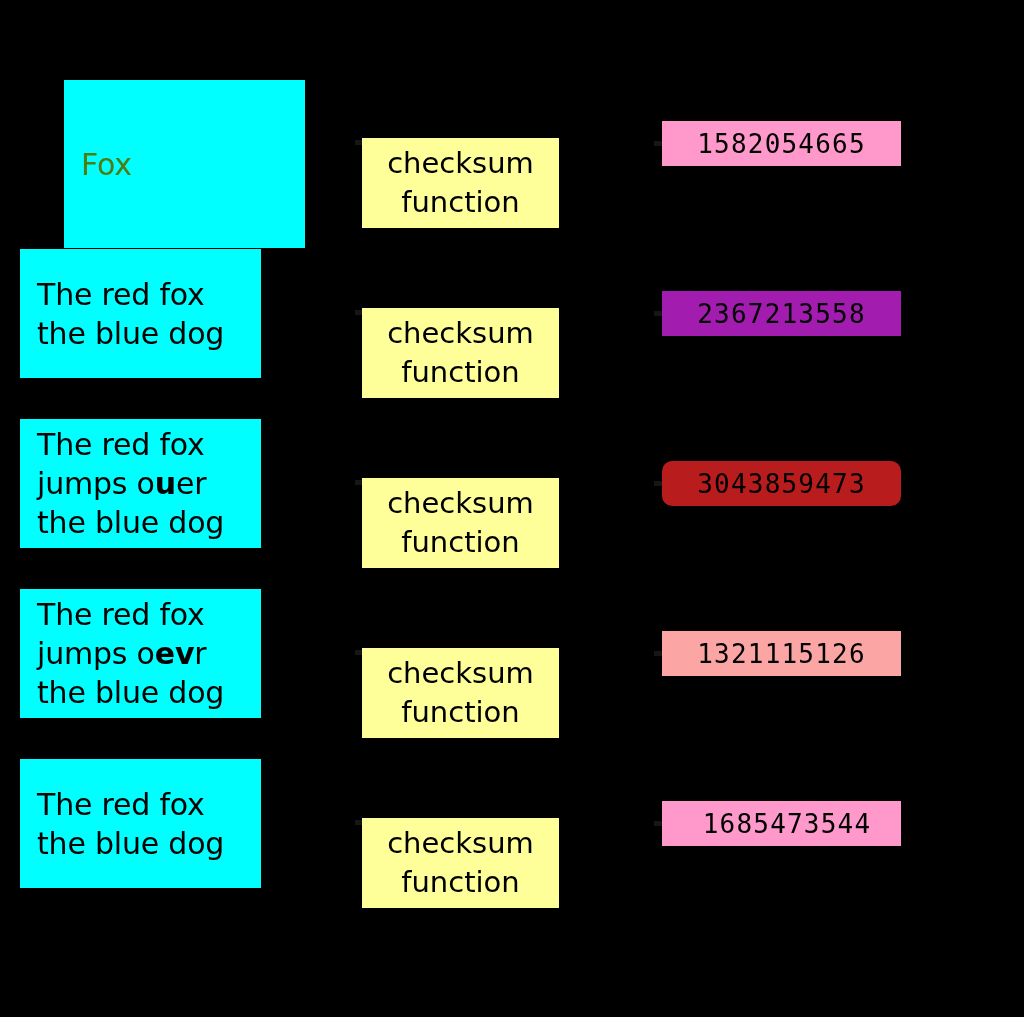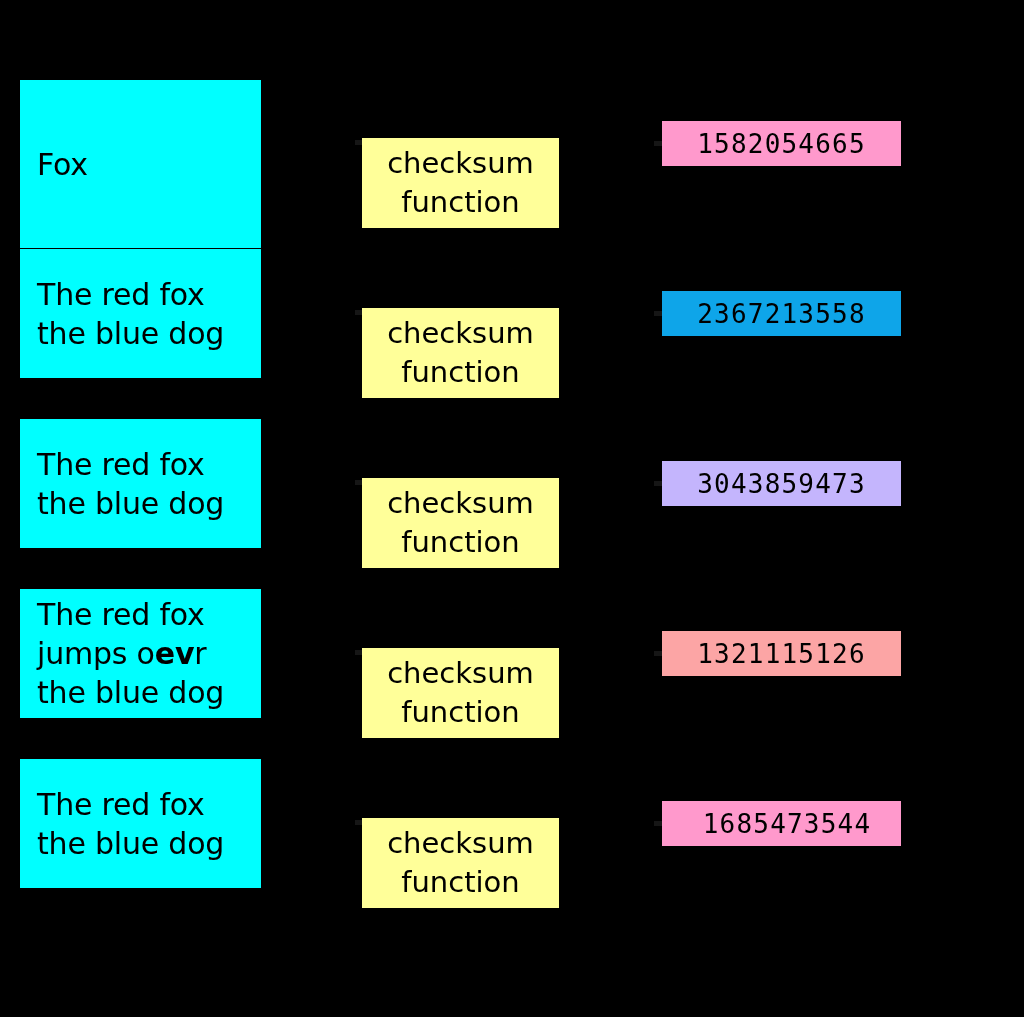--- a/index.html
+++ b/index.html
@@ -93,21 +93,21 @@
     font-size: 26px;
     letter-spacing: 1.2px;
     white-space: nowrap;
   }
 </style>
 </head>
 <body>
 
 <div class="diagram" id="diagram-root">
     <div class="row">
-      <div class="input-box" style="top: 80px; height: 168px; background: rgb(0, 255, 255); color: #000000;">
+      <div class="input-box" style="top: 80px; height: 168px; background: rgb(0, 255, 255); color: #4d7c0f; margin-left: 44px;">
         <span class="line"><span>Fox</span></span>
       </div>
       <div class="arrow-stub" style="left: 355px; top: 140px; background: rgb(22, 22, 22);"></div>
       <div class="fn-box" style="top: 98px; background: rgb(255, 255, 153); color: rgb(0, 0, 0);">
         <span>checksum</span>
         <span>function</span>
       </div>
       <div class="arrow-stub" style="left: 654px; top: 141px; background: rgb(22, 22, 22);"></div>
       <div class="out-box" style="top: 121px; background: rgb(255, 153, 204); color: rgb(0, 0, 0);">
         <span>1582054665</span>
@@ -117,36 +117,37 @@
       <div class="input-box" style="top: 249px; height: 129px; background: rgb(0, 255, 255); color: rgb(0, 0, 0);">
         <span class="line"><span>The red fox</span></span>
         <span class="line"><span>the blue dog</span></span>
       </div>
       <div class="arrow-stub" style="left: 355px; top: 310px; background: rgb(22, 22, 22);"></div>
       <div class="fn-box" style="top: 268px; background: rgb(255, 255, 153); color: rgb(0, 0, 0);">
         <span>checksum</span>
         <span>function</span>
       </div>
       <div class="arrow-stub" style="left: 654px; top: 311px; background: rgb(22, 22, 22);"></div>
-      <div class="out-box" style="top: 291px; background: #0ea5e9; color: rgb(0, 0, 0);">
+      <div class="out-box" style="top: 291px; background: #a21caf; color: rgb(0, 0, 0);">
         <span>2367213558</span>
       </div>
     </div>
     <div class="row">
       <div class="input-box" style="top: 419px; height: 129px; background: rgb(0, 255, 255); color: rgb(0, 0, 0);">
         <span class="line"><span>The red fox</span></span>
+        <span class="line"><span>jumps o</span><b>u</b><span>er</span></span>
         <span class="line"><span>the blue dog</span></span>
       </div>
       <div class="arrow-stub" style="left: 355px; top: 480px; background: rgb(22, 22, 22);"></div>
       <div class="fn-box" style="top: 438px; background: rgb(255, 255, 153); color: rgb(0, 0, 0);">
         <span>checksum</span>
         <span>function</span>
       </div>
       <div class="arrow-stub" style="left: 654px; top: 481px; background: rgb(22, 22, 22);"></div>
-      <div class="out-box" style="top: 461px; background: #c4b5fd; color: rgb(0, 0, 0);">
+      <div class="out-box" style="top: 461px; background: #b91c1c; color: rgb(0, 0, 0); border-radius: 10px;">
         <span>3043859473</span>
       </div>
     </div>
     <div class="row">
       <div class="input-box" style="top: 589px; height: 129px; background: rgb(0, 255, 255); color: rgb(0, 0, 0);">
         <span class="line"><span>The red fox</span></span>
         <span class="line"><span>jumps o</span><b>ev</b><span>r</span></span>
         <span class="line"><span>the blue dog</span></span>
       </div>
       <div class="arrow-stub" style="left: 355px; top: 650px; background: rgb(22, 22, 22);"></div>

